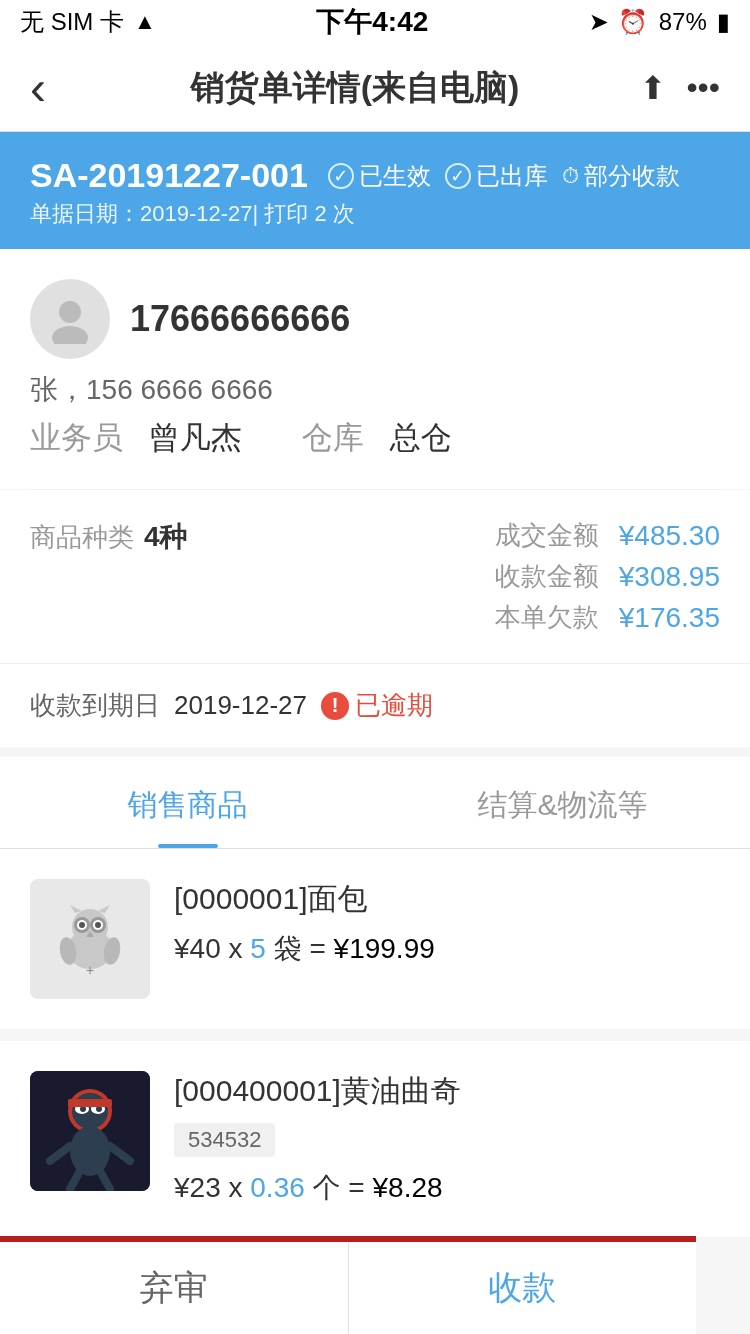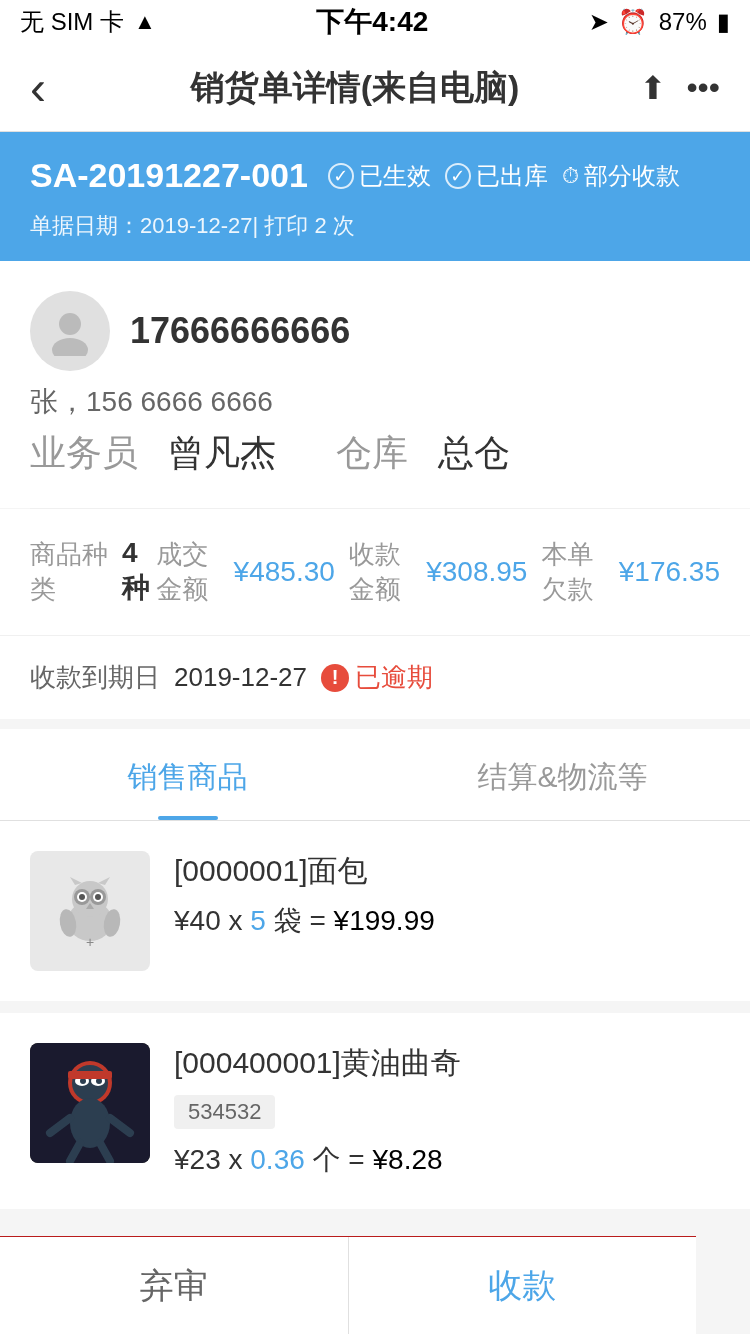--- a/index.html
+++ b/index.html
@@ -64,21 +64,21 @@
 
     
     .order-header {
       background: #4da6e8;
       padding: 24px 30px 20px;
     }
     .order-header-top {
       display: flex;
       align-items: center;
       gap: 20px;
-      margin-bottom: 16px;
+      margin-bottom: 4px;
     }
     .order-id {
       font-size: 34px;
       font-weight: bold;
       color: #fff;
     }
     .order-badges {
       display: flex;
       align-items: center;
       gap: 14px;
@@ -137,21 +137,21 @@
       color: #333;
     }
     .customer-detail {
       font-size: 28px;
       color: #666;
       margin-bottom: 8px;
     }
     .customer-meta {
       display: flex;
       gap: 60px;
-      font-size: 36px;
+      font-size: 31px;
       color: #666;
     }
     .meta-label { color: #999; }
     .meta-value { color: #333; }
 
     .divider {
       height: 1px;
       background: #f0f0f0;
       margin: 0 30px;
     }
@@ -161,21 +161,21 @@
       gap: 20px;
     }
 
     .full-summary {
       background: #fff;
       padding: 24px 30px;
       display: flex;
       justify-content: space-between;
     }
     .left-col { display: flex; flex-direction: column; gap: 6px; }
-    .right-col { display: flex; flex-direction: row; gap: 14px; align-items: center; }
+    .right-col { display: flex; flex-direction: column; gap: 6px; align-items: center; }
 
     
     .due-section {
       background: #fff;
       padding: 24px 30px;
       display: flex;
       align-items: center;
       gap: 14px;
       font-size: 26px;
       color: #666;
@@ -298,21 +298,21 @@
     .product-total { color: #000000; font-weight: 500; }
 
     
     .bottom-bar {
       position: fixed;
       bottom: 0;
       left: 0;
       width: 696px;
       height: 98px;
       background: #fff;
-      border-top: 1px solid #b91c1c;
+      border-top: 6px solid #b91c1c;
       display: flex;
       font-family: Liberation Serif, serif;
     }
     .bottom-btn {
       flex: 1;
       display: flex;
       align-items: center;
       justify-content: center;
       font-size: 34px;
       font-weight: 500;

